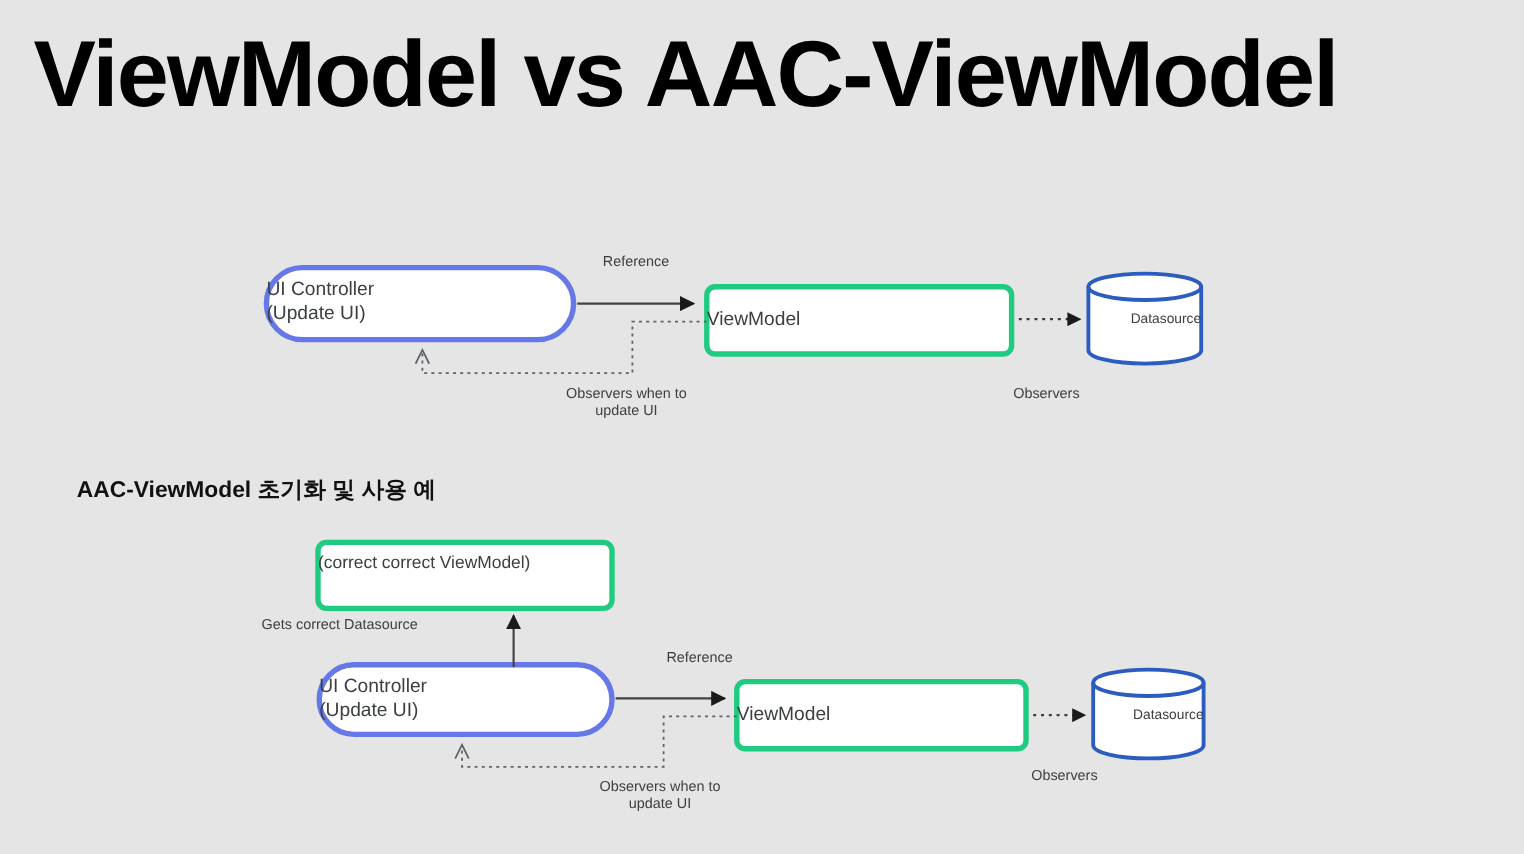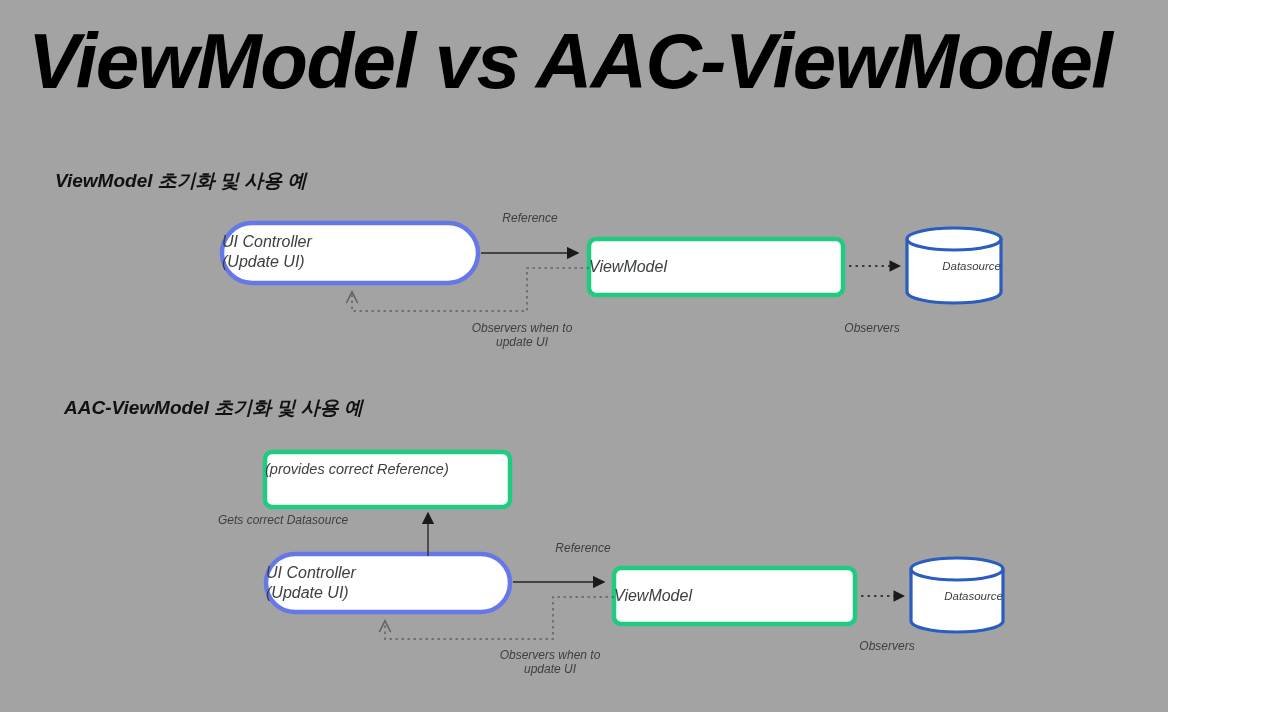--- a/index.html
+++ b/index.html
@@ -11,24 +11,23 @@
     width: 1270px;
     height: 712px;
     position: relative;
     overflow: hidden;
     font-family: "Liberation Sans", "DejaVu Sans", sans-serif;
     color: #3c4043;
   }
   #slide {
     position: absolute;
     left: 0; top: 0;
-    width: 1168px;
+    width: 1270px;
     height: 712px;
-    background: #a3a3a3;
-    font-style: italic;
+    background: #e5e5e5;
   }
   .title {
     position: absolute;
     left: 28px;
     top: 22px;
     font-size: 78px;
     font-weight: bold;
     letter-spacing: -1.5px;
     color: #000000;
     line-height: 1.0;
@@ -75,21 +74,20 @@
     white-space: nowrap;
   }
 </style>
 </head>
 <body>
 
 <div id="slide">
 
   <div class="title">ViewModel vs AAC-ViewModel</div>
 
-  <div class="section-heading" id="heading-1">ViewModel 초기화 및 사용 예</div>
 
   <div class="section-heading" id="heading-2">AAC-ViewModel 초기화 및 사용 예</div>
 
   <svg class="diagram" viewBox="0 0 1270 712">
     <defs>
       <marker id="arrow-solid" viewBox="0 0 10 10" refX="9" refY="5" markerWidth="7" markerHeight="7" orient="auto-start-reverse">
         <path d="M 0 0 L 10 5 L 0 10 z" fill="#1a1a1a"></path>
       </marker>
       <marker id="arrow-dotted" viewBox="0 0 10 10" refX="9" refY="5" markerWidth="6.5" markerHeight="6.5" orient="auto-start-reverse">
         <path d="M 0 0 L 10 5 L 0 10 z" fill="#1a1a1a"></path>
@@ -178,21 +176,21 @@
   <div class="edge-label" style="left:432px; top:321px; width:180px;">
     <div>Observers when to</div>
     <div>update UI</div>
   </div>
 
   <div class="edge-label" style="left:797px; top:321px; width:150px;">
     <span>Observers</span>
   </div>
 
   <div class="node-label" style="left:265px; top:460px; width:245px; font-size:14.5px;">
-    <div>(provides correct Reference)</div>
+    <div>(correct correct ViewModel)</div>
   </div>
 
   <div class="node-label" style="left:266px; top:563px; width:244px; font-size:16px;">
     <div>UI Controller</div>
     <div>(Update UI)</div>
   </div>
 
   <div class="node-label" style="left:614px; top:586px; width:241px; font-size:16px;">
     <div>ViewModel</div>
   </div>

